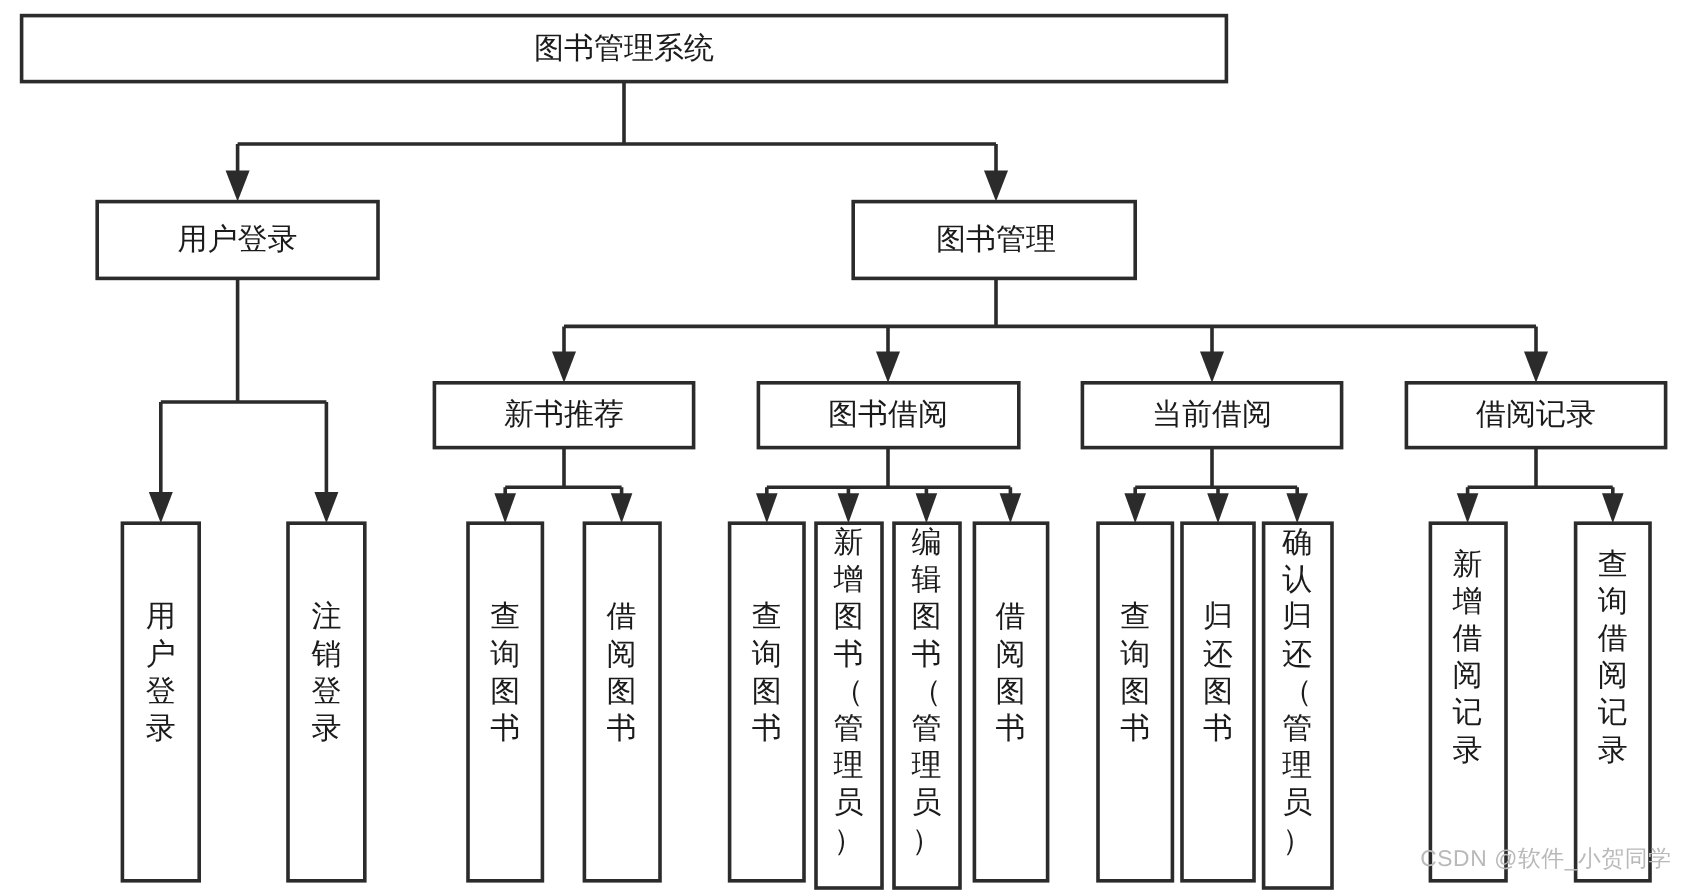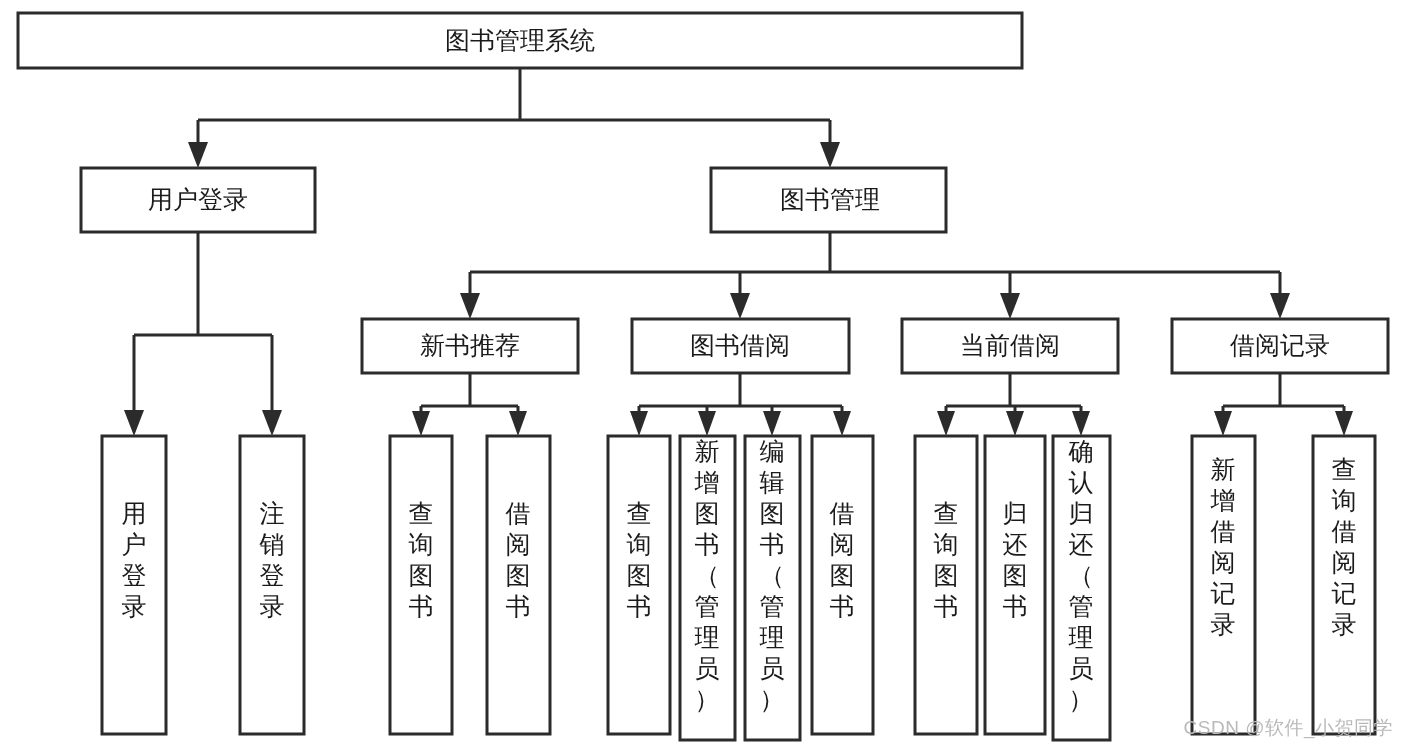--- a/index.html
+++ b/index.html
@@ -42,21 +42,21 @@
     stroke-width: 3;
     fill: none;
   }
   .arrow-head {
     fill: #2b2b2b;
     stroke: none;
   }
   .watermark {
     position: absolute;
     right: 12px;
-    bottom: 6px;
+    bottom: 18px;
     font-family: "Liberation Sans", "DejaVu Sans", sans-serif;
     font-size: 19px;
     color: #b9b9b9;
     white-space: nowrap;
     letter-spacing: 0.5px;
   }
 </style>
 </head>
 <body>
 

